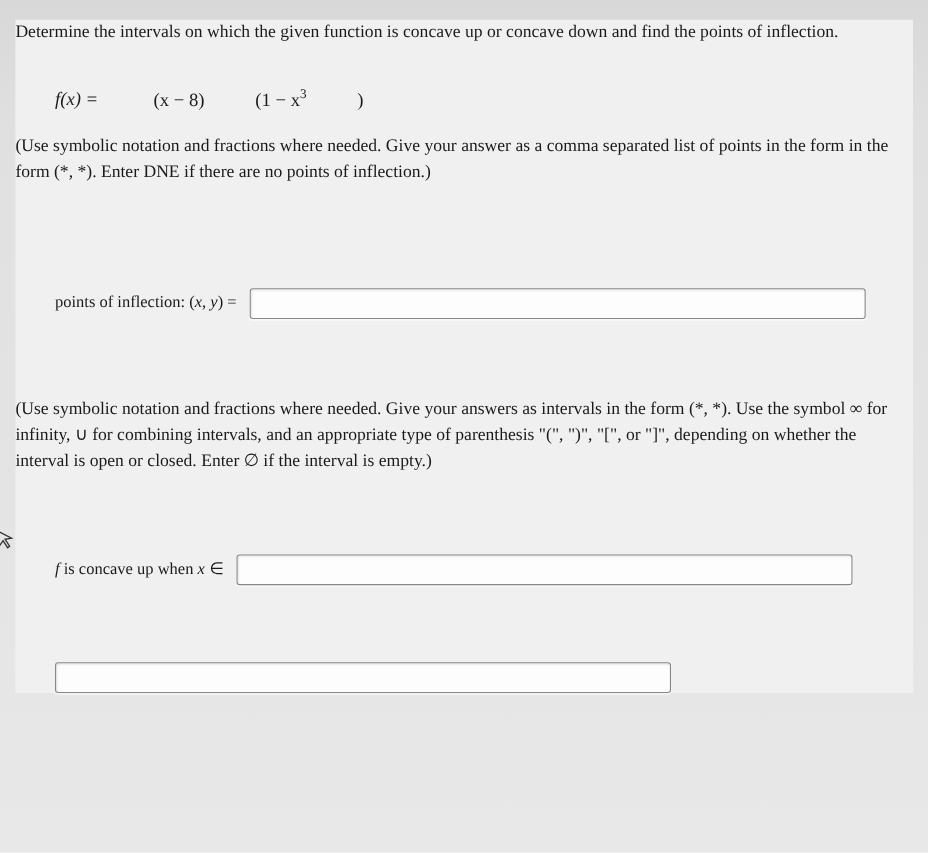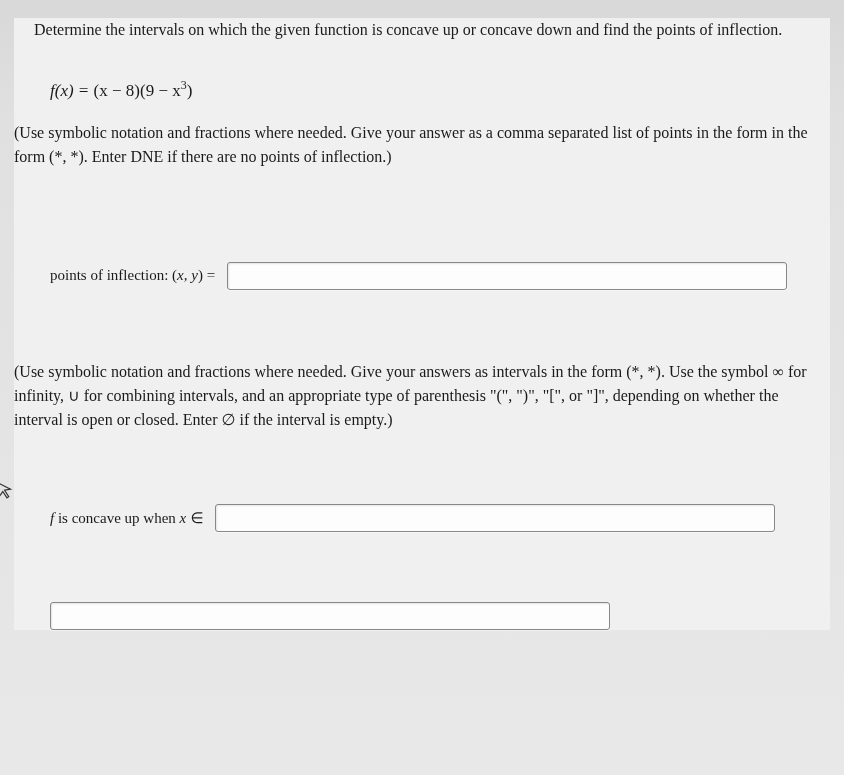--- a/index.html
+++ b/index.html
@@ -17,29 +17,29 @@
       padding: 18px 14px 14px 14px;
       position: relative;
     }
     .content {
       background: #f0f0f0;
       padding: 0;
     }
     .question-text {
       margin-bottom: 36px;
       line-height: 1.5;
-      padding-left: 20px;
     }
     .formula {
       margin: 18px 0 20px 36px;
       font-style: italic;
       font-size: 17px;
     }
     .formula .plain {
       font-style: normal;
+      margin-left: 46px;
     }
     .sup {
       font-size: 12px;
       vertical-align: super;
       font-style: normal;
     }
     .instructions {
       line-height: 1.5;
       margin-bottom: 93px;
     }
@@ -87,21 +87,21 @@
     }
   </style>
 </head>
 <body>
 
 <div class="content">
 
   <p class="question-text">Determine the intervals on which the given function is concave up or concave down and find the points of inflection.</p>
 
   <p class="formula">
-    <span>f(x) = </span><span class="plain">(x − 8)</span><span class="plain">(9 − x</span><span class="sup">3</span><span class="plain">)</span>
+    <span>f(x) = </span><span class="plain">(x − 8)</span><span class="plain">(1 − x</span><span class="sup">3</span><span class="plain">)</span>
   </p>
 
   <p class="instructions">(Use symbolic notation and fractions where needed. Give your answer as a comma separated list of points in the form in the form (*, *). Enter DNE if there are no points of inflection.)</p>
 
   <div class="answer-row">
     <span class="answer-label">
       <span>points of inflection: (</span><span class="var">x, y</span><span>) =</span>
     </span>
     <input type="text" class="answer-input" value="" style="">
   </div>

